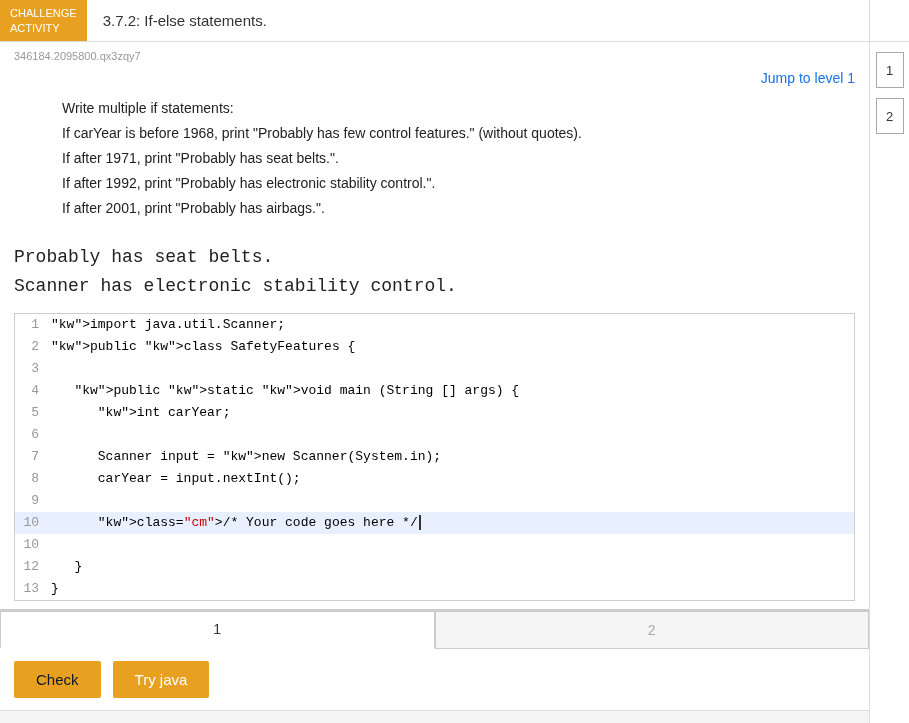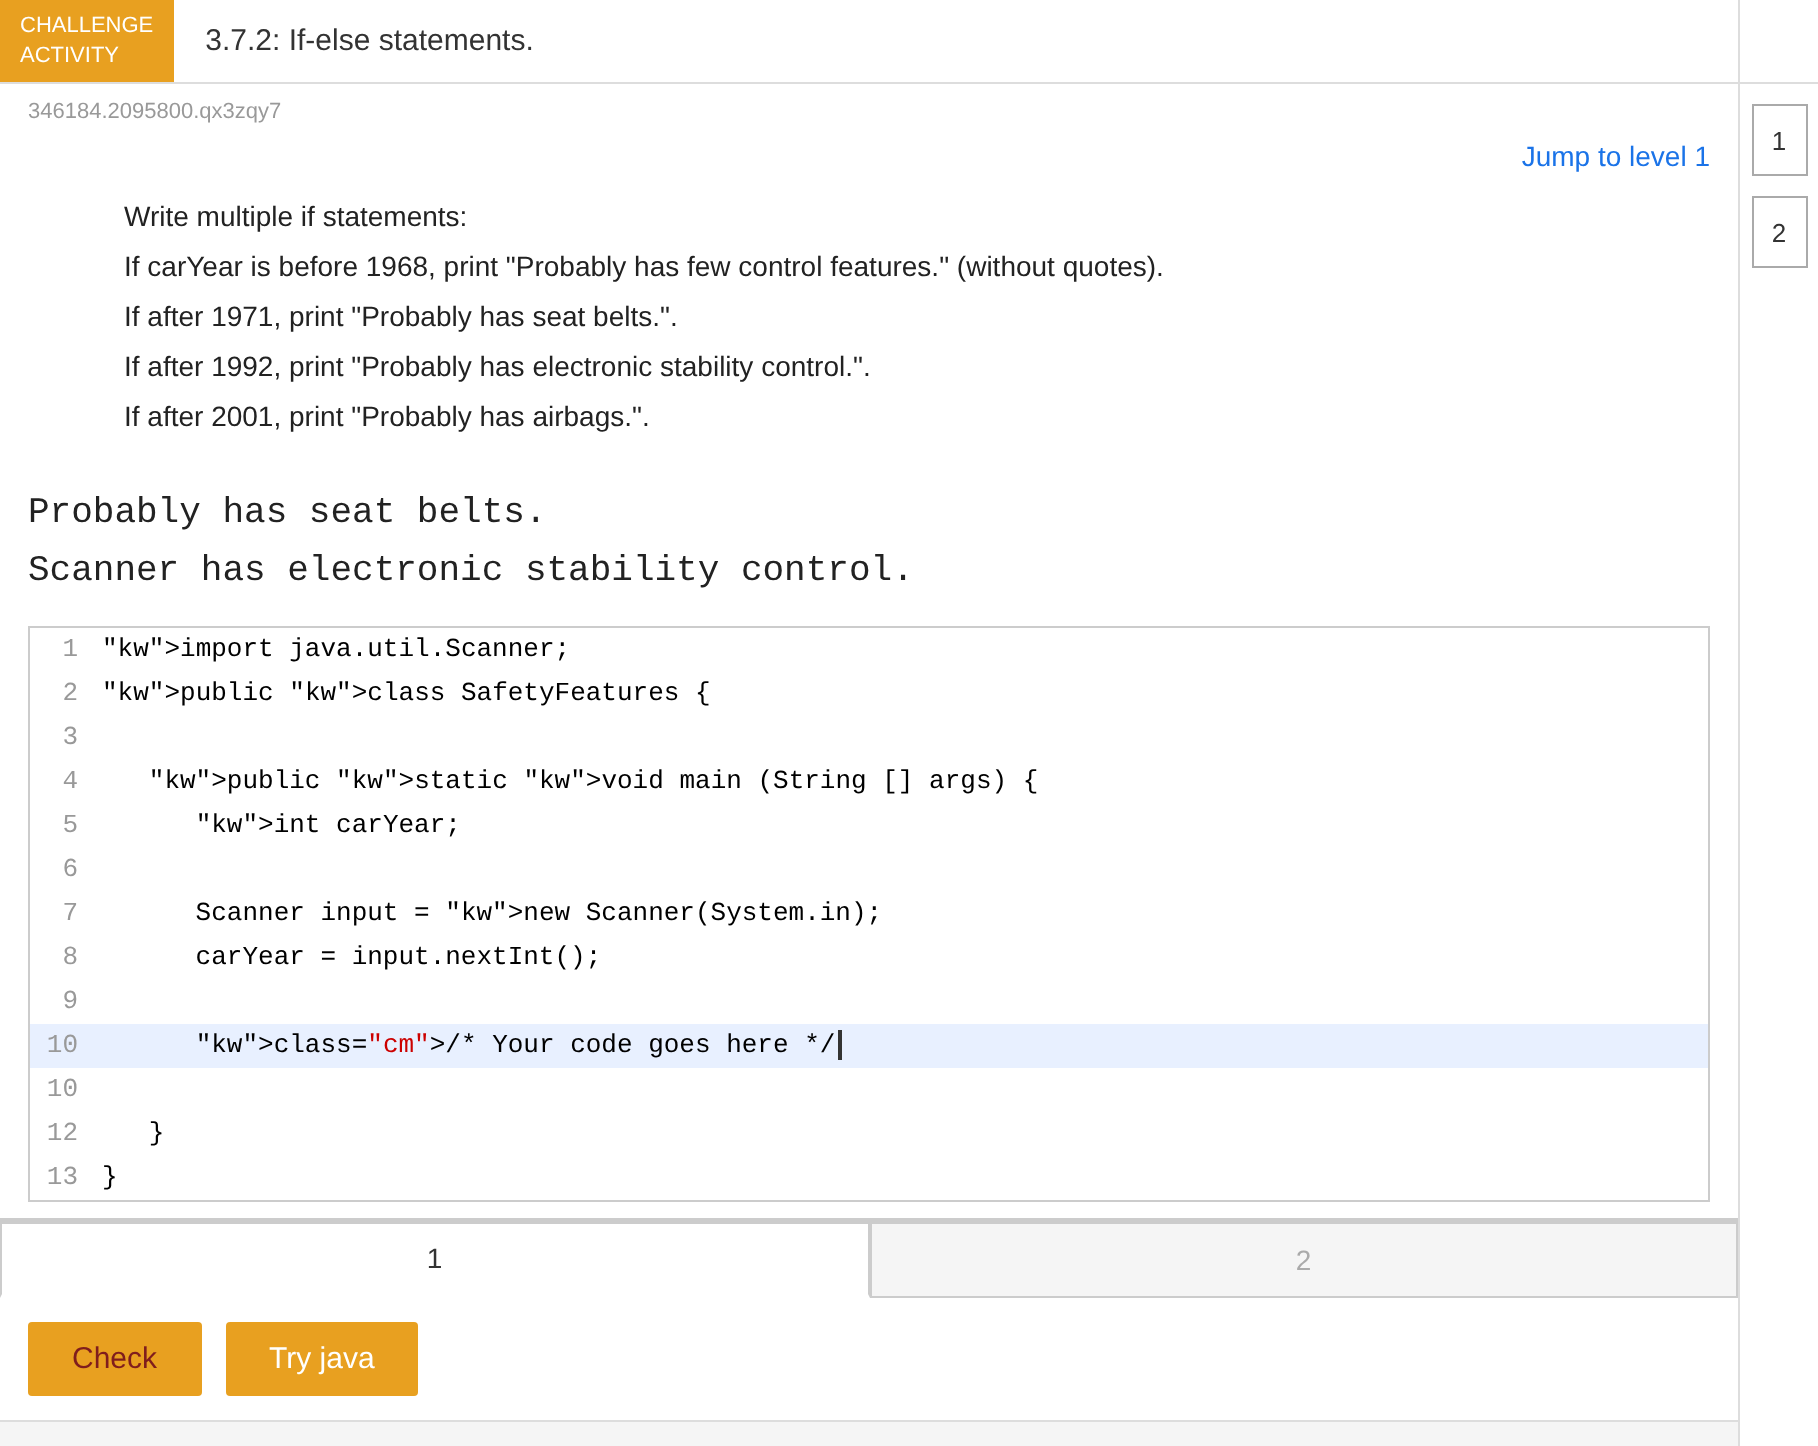--- a/index.html
+++ b/index.html
@@ -174,21 +174,21 @@
     }
 
     
     .button-bar {
       padding: 12px 14px;
       display: flex;
       gap: 12px;
     }
     .btn-check {
       background: #e8a020;
-      color: #7f1d1d;
+      color: #0f172a;
       border: none;
       padding: 10px 22px;
       font-size: 15px;
       cursor: pointer;
       border-radius: 2px;
     }
     .btn-try {
       background: #e8a020;
       color: #fff;
       border: none;

